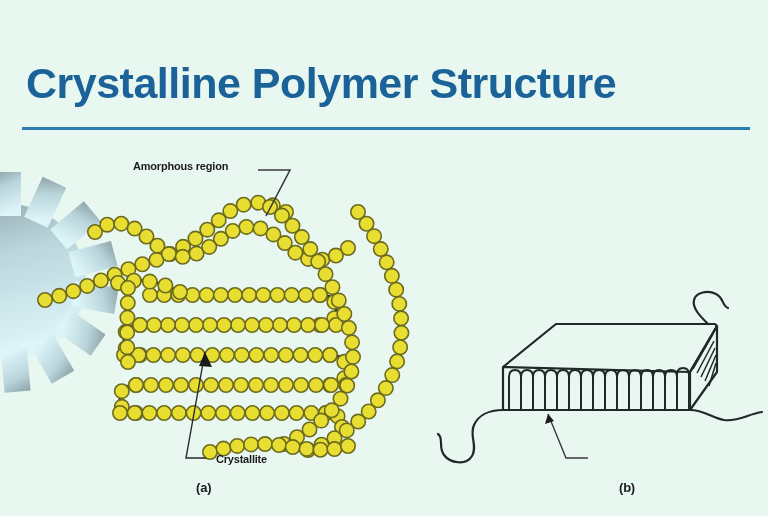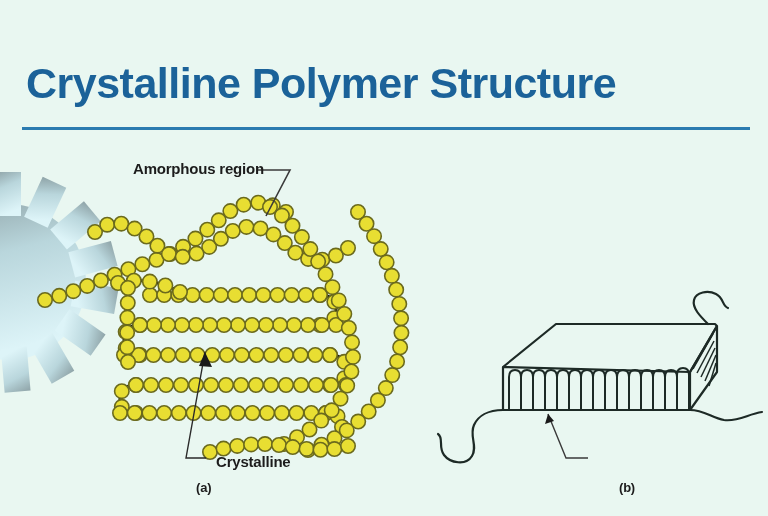--- a/index.html
+++ b/index.html
@@ -15,21 +15,21 @@
     position:absolute;left:26px;top:62px;
     font-size:43px;font-weight:bold;
     letter-spacing:-0.5px;
     color:#1b6299;
     font-family:"Liberation Sans", sans-serif;
     white-space:nowrap;
     line-height:1;
   }
   .anno{
     position:absolute;
-    font-size:15px;
+    font-size:11px;
     font-weight:bold;
     color:#1c1c1c;
     font-family:"Liberation Sans", sans-serif;
     white-space:nowrap;
     letter-spacing:-0.2px;
   }
   #lbl-amorphous{left:133px;top:160px;}
   #lbl-crystallite{left:216px;top:453px;}
   #lbl-folded{left:594px;top:452px;}
   #lbl-a{left:196px;top:480px;font-size:13px;}
@@ -352,17 +352,17 @@
       <path d="M708,324 C700,316 692,308 694,300 C696,292 708,290 716,294 C724,298 722,306 728,308"></path>
     </g>
 
     <g stroke="#3a3a3a" stroke-width="1.4" fill="none">
       <path d="M588,458 H566 L548,414"></path>
       <polygon points="548,414 545,424 554,421" fill="#1a1a1a" stroke="none"></polygon>
     </g>
   </svg>
 
   <div class="anno" id="lbl-amorphous">Amorphous region</div>
-  <div class="anno" id="lbl-crystallite">Crystalline</div>
+  <div class="anno" id="lbl-crystallite">Crystallite</div>
   <div class="anno" id="lbl-a">(a)</div>
   <div class="anno" id="lbl-b">(b)</div>
 
 </div>
 
 </body></html>

